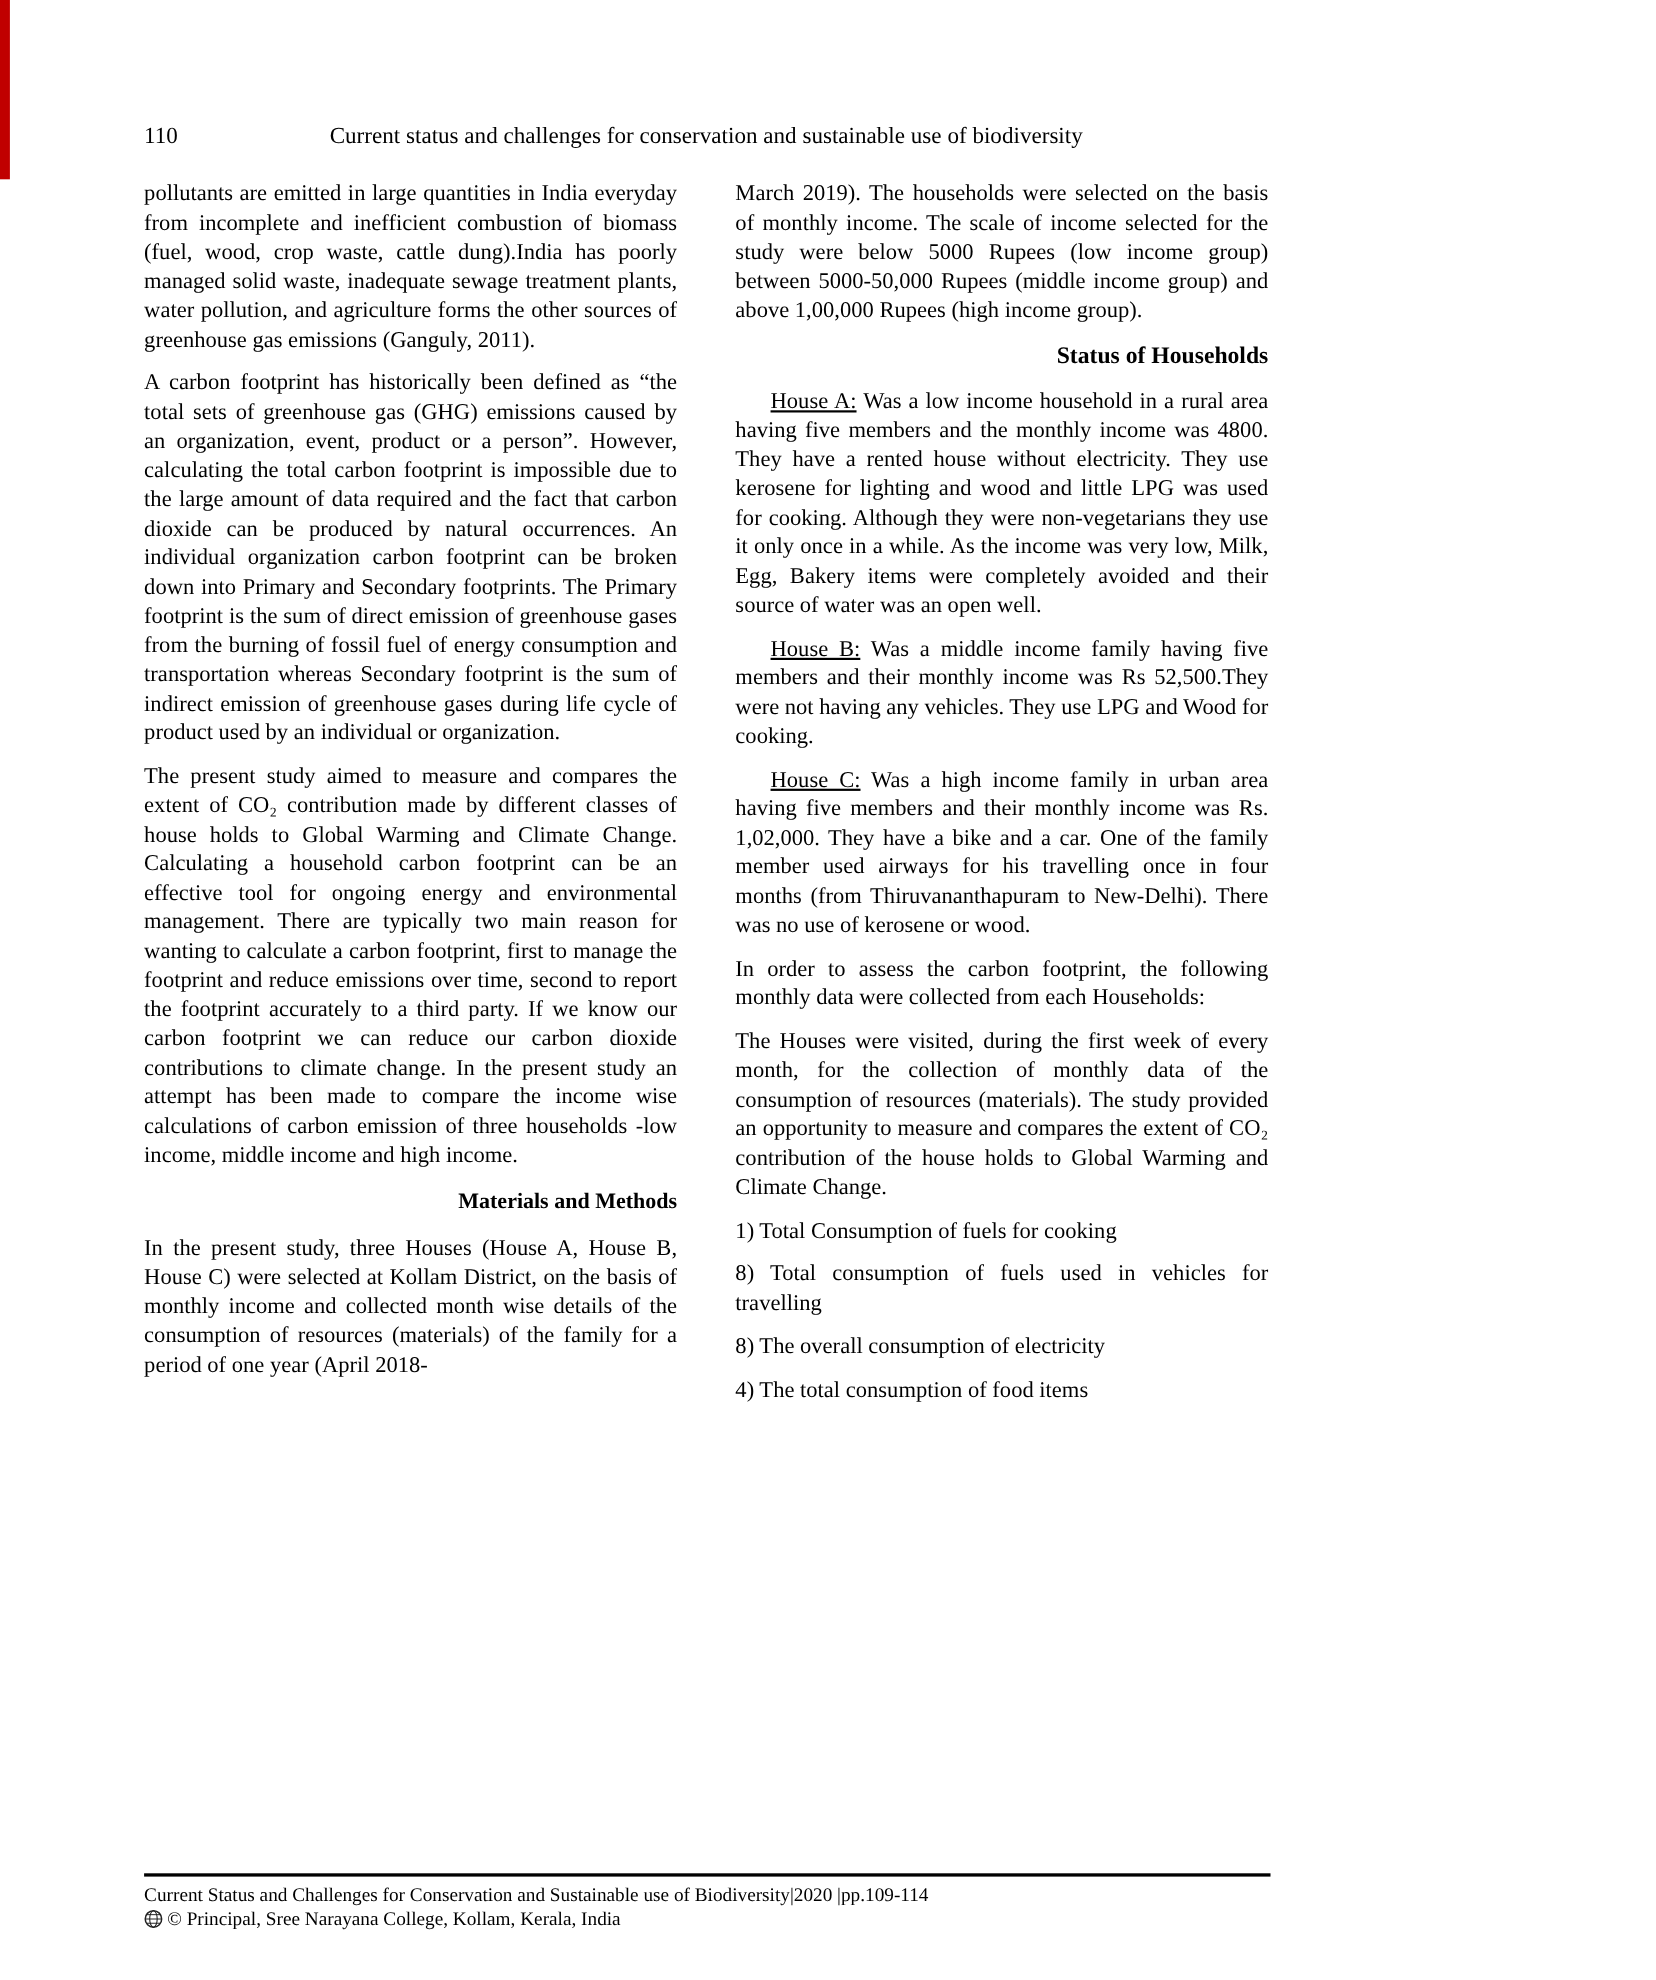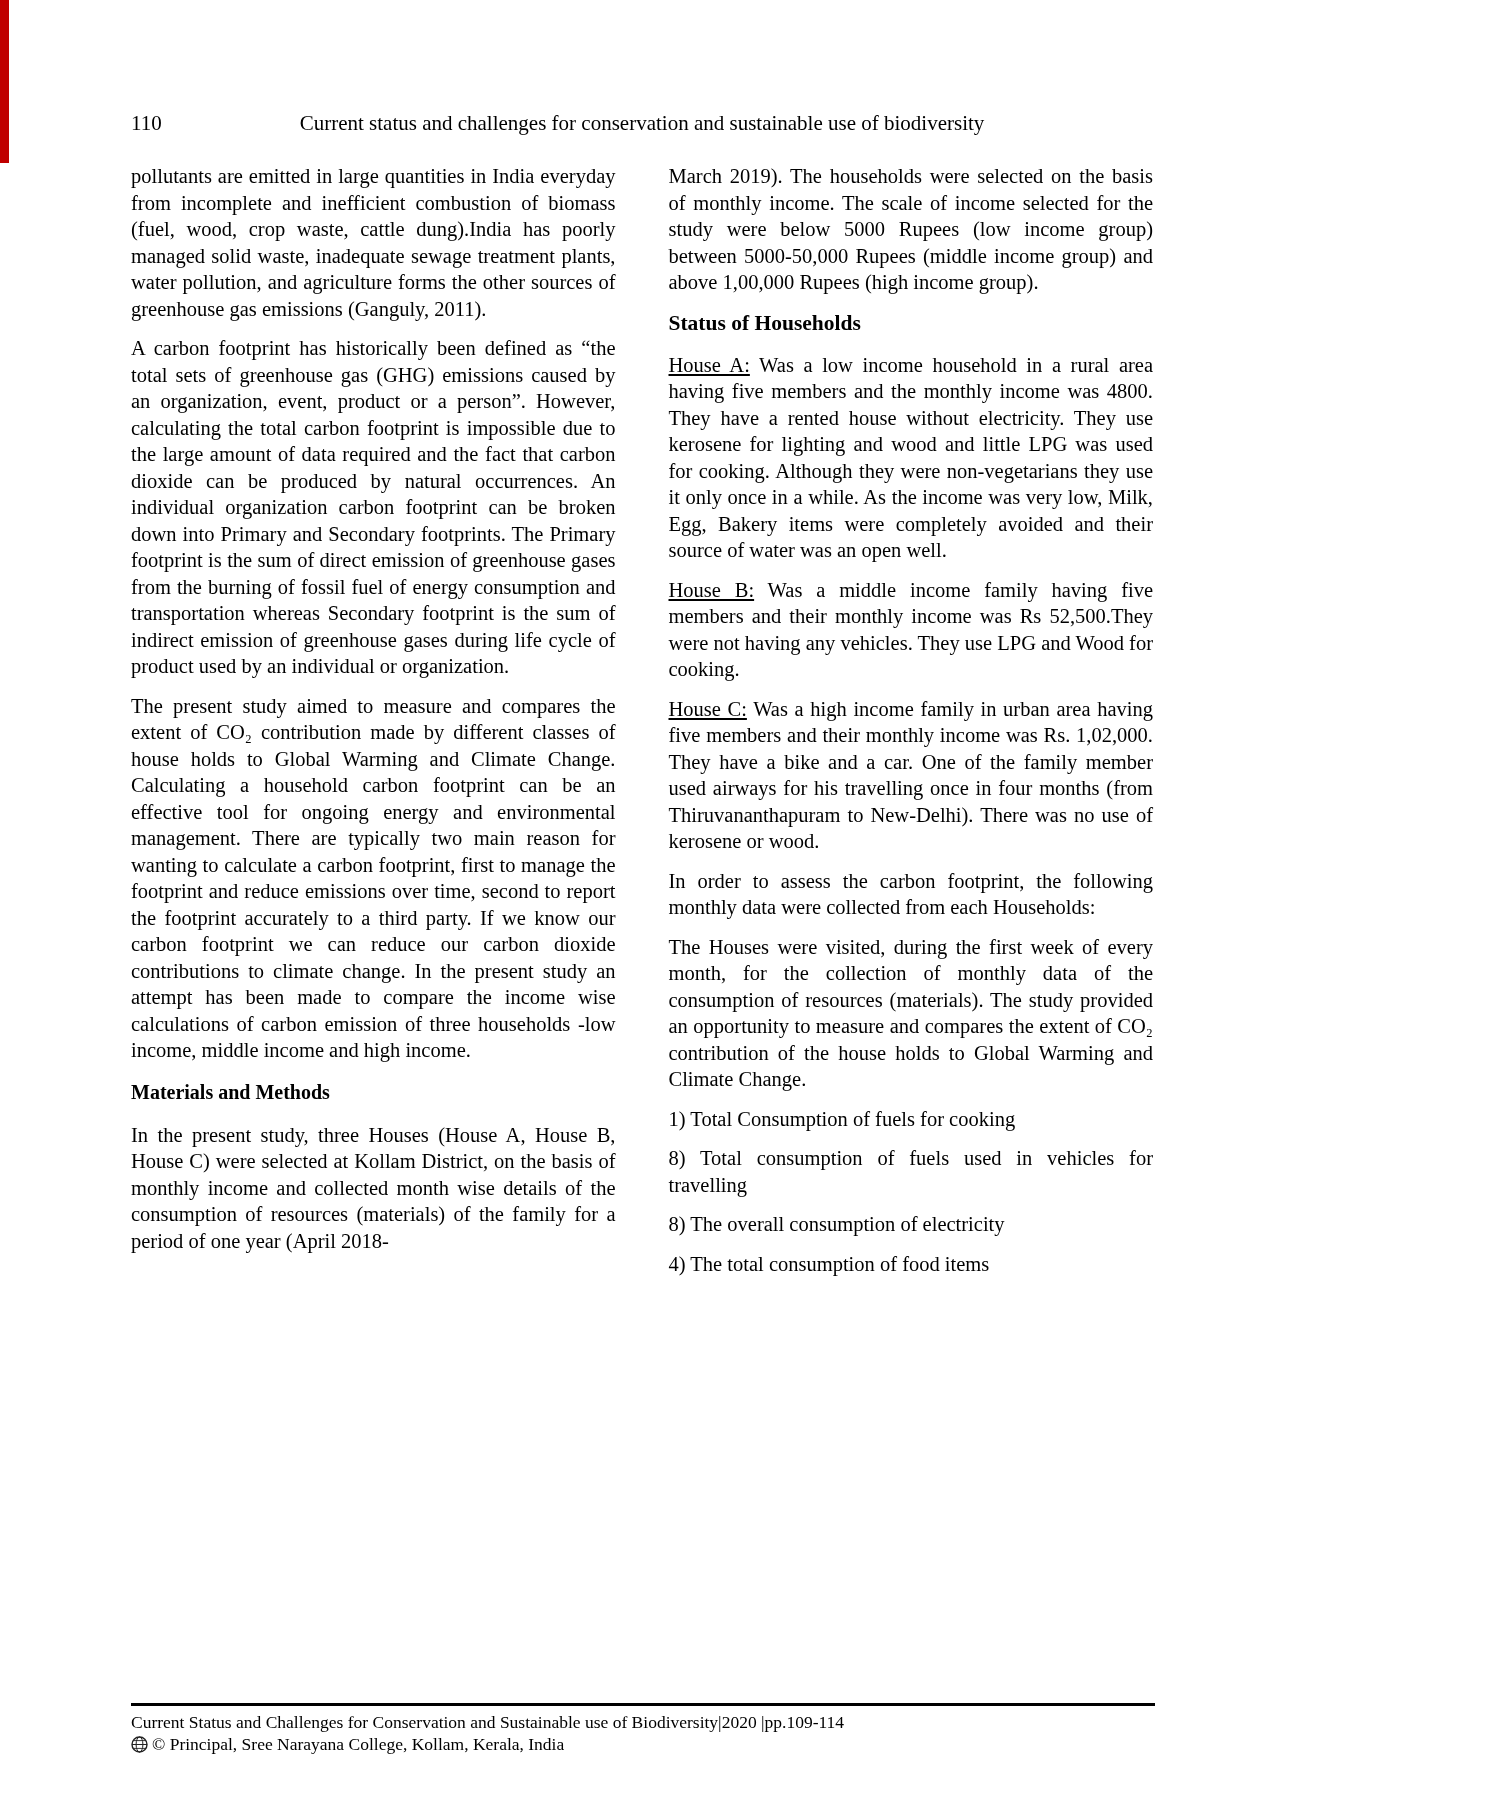--- a/index.html
+++ b/index.html
@@ -53,34 +53,35 @@
   .col {
     width: 490px;
     font-size: 20.5px;
     line-height: 26.5px;
     text-align: justify;
   }
   .col p {
     margin: 0 0 13px 0;
   }
   .col h2 {
-    text-align: left;
+    text-align: right;
     font-weight: 700;
     margin: 8px 0 15px 0;
   }
   h2.h-materials {
     font-size: 20px;
     line-height: 30px;
   }
   h2.h-status {
     font-size: 21.5px;
     line-height: 28px;
   }
   .hl {
     text-decoration: underline;
+    margin-left: 32px;
   }
   .page-footer {
     position: absolute;
     left: 131px;
     top: 1703px;
     width: 1024px;
     font-size: 17.5px;
     line-height: 22px;
   }
   .footer-rule {

